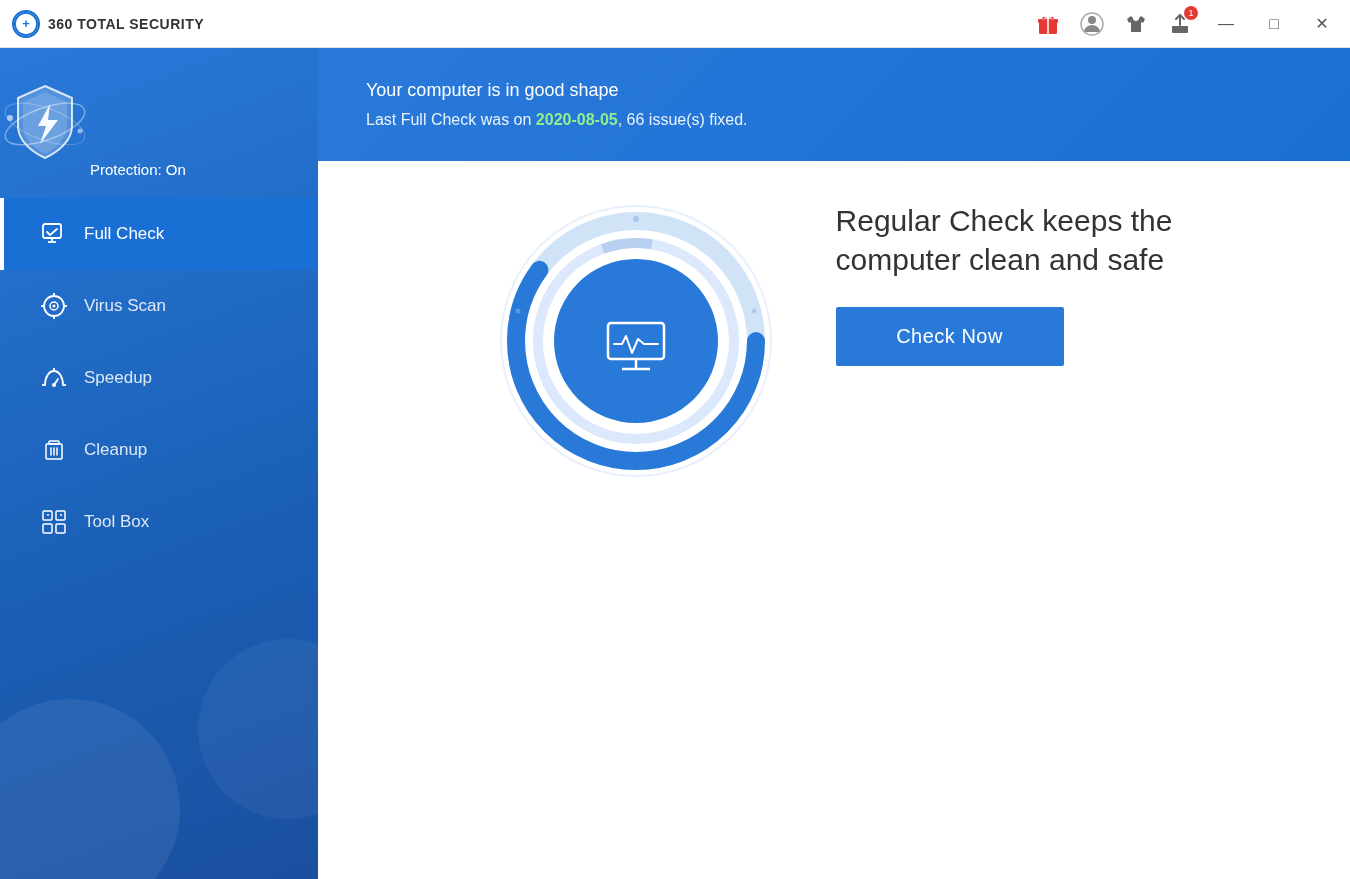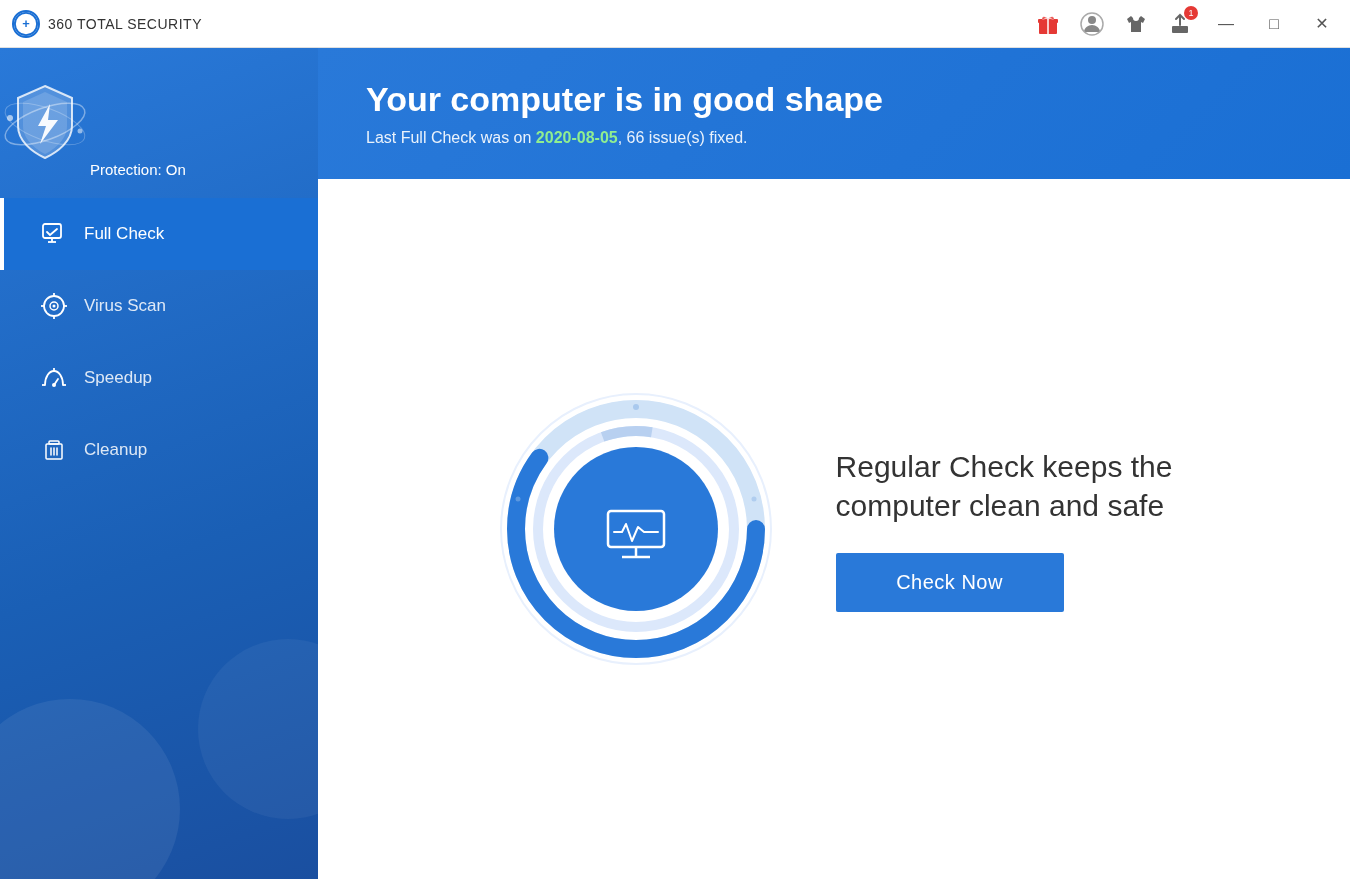--- a/index.html
+++ b/index.html
@@ -28,21 +28,21 @@
       border-radius: 50%;
       display: flex;
       align-items: center;
       justify-content: center;
       color: #1a6fd4;
       font-weight: bold;
       font-size: 14px;
     }
     .titlebar-title {
       font-size: 14px;
-      font-weight: 400;
+      font-weight: 700;
       color: #333;
       letter-spacing: 0.5px;
     }
     .titlebar-right {
       display: flex;
       align-items: center;
       gap: 16px;
     }
     .titlebar-icon {
       width: 28px;
@@ -177,39 +177,39 @@
     }
 
     
     .content-header {
       background: linear-gradient(135deg, #2979d9 0%, #1a6fd4 100%);
       padding: 32px 48px;
       color: #fff;
       flex-shrink: 0;
     }
     .content-header h1 {
-      font-size: 34px;
-      font-weight: 700;
+      font-size: 18px;
+      font-weight: 400;
       margin-bottom: 10px;
     }
     .content-header p {
       font-size: 16px;
       color: rgba(255,255,255,0.9);
     }
     .content-header .date-highlight {
       color: #90ee90;
       font-weight: 600;
     }
 
     
     .content-body {
       flex: 1;
       background: #fff;
       display: flex;
-      align-items: center;
+      align-items: flex-start;
       justify-content: center;
       gap: 60px;
       padding: 40px;
     }
 
     
     .donut-wrapper {
       position: relative;
       width: 280px;
       height: 280px;
@@ -363,20 +363,33 @@
           <rect x="8" y="4" width="10" height="3" rx="1" stroke="white" stroke-width="1.5" fill="none"></rect>
           <rect x="5" y="7" width="16" height="15" rx="1" stroke="white" stroke-width="1.5" fill="none"></rect>
           <line x1="10" y1="11" x2="10" y2="18" stroke="white" stroke-width="1.5" stroke-linecap="round"></line>
           <line x1="13" y1="11" x2="13" y2="18" stroke="white" stroke-width="1.5" stroke-linecap="round"></line>
           <line x1="16" y1="11" x2="16" y2="18" stroke="white" stroke-width="1.5" stroke-linecap="round"></line>
         </svg>
       </div>
       <span>Cleanup</span>
     </div>
 
+    <div class="nav-item">
+      <div class="nav-icon">
+        <svg width="26" height="26" viewBox="0 0 26 26" fill="none">
+          <rect x="2" y="2" width="9" height="9" rx="1" stroke="white" stroke-width="1.5" fill="none"></rect>
+          <rect x="15" y="2" width="9" height="9" rx="1" stroke="white" stroke-width="1.5" fill="none"></rect>
+          <rect x="2" y="15" width="9" height="9" rx="1" stroke="white" stroke-width="1.5" fill="none"></rect>
+          <rect x="15" y="15" width="9" height="9" rx="1" stroke="white" stroke-width="1.5" fill="none"></rect>
+          <line x1="7" y1="6" x2="7" y2="6" stroke="white" stroke-width="2" stroke-linecap="round"></line>
+          <line x1="20" y1="6" x2="20" y2="6" stroke="white" stroke-width="2" stroke-linecap="round"></line>
+        </svg>
+      </div>
+      <span>Tool Box</span>
+    </div>
   </div>
 
   <div class="content">
 
     <div class="content-header">
       <h1>Your computer is in good shape</h1>
       <p>
         <span>Last Full Check was on </span><span class="date-highlight">2020-08-05</span><span>, 66 issue(s) fixed.</span>
       </p>
     </div>

